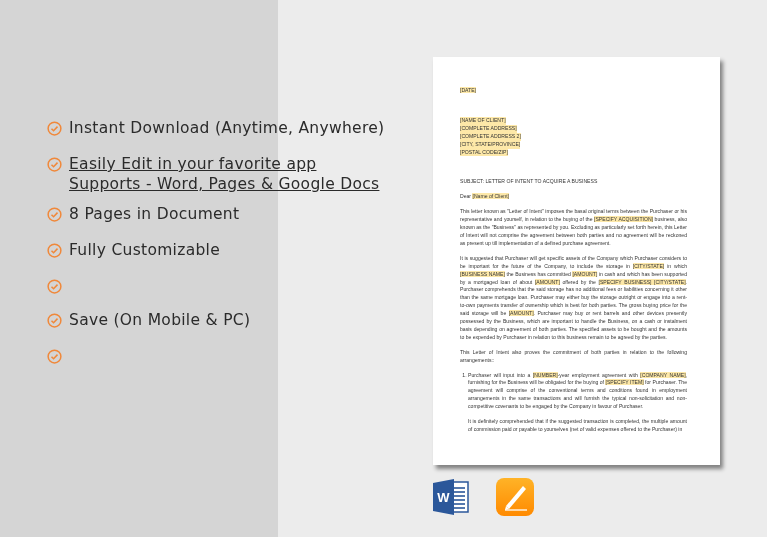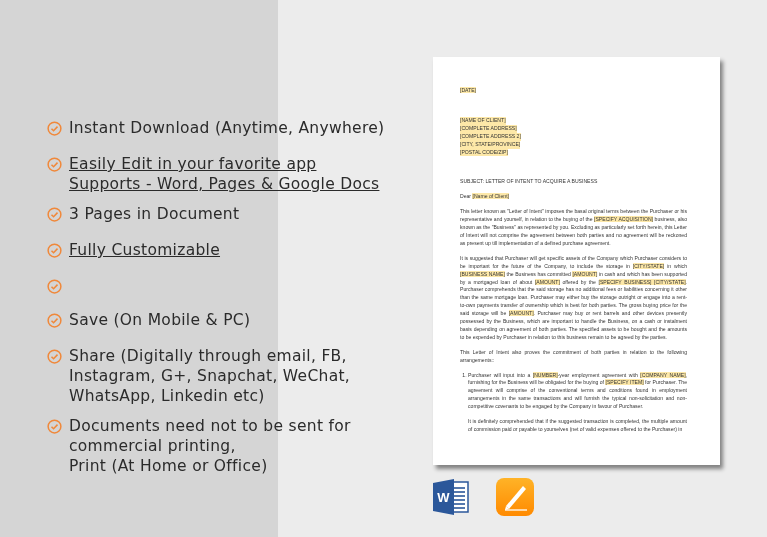--- a/index.html
+++ b/index.html
@@ -39,23 +39,23 @@
         <path d="M4.8 8.2l2.2 2.2 4.2-4.4" fill="none" stroke="#f0883a" stroke-width="1.6"></path>
       </svg>
     <span class="txt">Easily Edit in your favorite app
 Supports - Word, Pages &amp; Google Docs</span>
   </li>
   <li class="feature" style="margin-bottom:16px;">
     <svg class="check" viewBox="0 0 16 16">
         <circle cx="8" cy="8" r="6.8" fill="none" stroke="#f0883a" stroke-width="1.6"></circle>
         <path d="M4.8 8.2l2.2 2.2 4.2-4.4" fill="none" stroke="#f0883a" stroke-width="1.6"></path>
       </svg>
-    <span class="txt">3 Pages in Document</span>
+    <span class="txt">8 Pages in Document</span>
   </li>
-  <li class="feature" style="margin-bottom:16px;text-decoration:underline;">
+  <li class="feature" style="margin-bottom:16px;">
     <svg class="check" viewBox="0 0 16 16">
         <circle cx="8" cy="8" r="6.8" fill="none" stroke="#f0883a" stroke-width="1.6"></circle>
         <path d="M4.8 8.2l2.2 2.2 4.2-4.4" fill="none" stroke="#f0883a" stroke-width="1.6"></path>
       </svg>
     <span class="txt">Fully Customizable</span>
   </li>
   <li class="feature" style="margin-bottom:16px;">
     <svg class="check" viewBox="0 0 16 16">
         <circle cx="8" cy="8" r="6.8" fill="none" stroke="#f0883a" stroke-width="1.6"></circle>
         <path d="M4.8 8.2l2.2 2.2 4.2-4.4" fill="none" stroke="#f0883a" stroke-width="1.6"></path>
@@ -66,32 +66,20 @@
         <circle cx="8" cy="8" r="6.8" fill="none" stroke="#f0883a" stroke-width="1.6"></circle>
         <path d="M4.8 8.2l2.2 2.2 4.2-4.4" fill="none" stroke="#f0883a" stroke-width="1.6"></path>
       </svg>
     <span class="txt">Save (On Mobile &amp; PC)</span>
   </li>
   <li class="feature" style="margin-bottom:10px;">
     <svg class="check" viewBox="0 0 16 16">
         <circle cx="8" cy="8" r="6.8" fill="none" stroke="#f0883a" stroke-width="1.6"></circle>
         <path d="M4.8 8.2l2.2 2.2 4.2-4.4" fill="none" stroke="#f0883a" stroke-width="1.6"></path>
       </svg>
-    <span class="txt">Share (Digitally through email, FB,
-Instagram, G+, Snapchat, WeChat,
-WhatsApp, Linkedin etc)</span>
-  </li>
-  <li class="feature">
-    <svg class="check" viewBox="0 0 16 16">
-        <circle cx="8" cy="8" r="6.8" fill="none" stroke="#f0883a" stroke-width="1.6"></circle>
-        <path d="M4.8 8.2l2.2 2.2 4.2-4.4" fill="none" stroke="#f0883a" stroke-width="1.6"></path>
-      </svg>
-    <span class="txt">Documents need not to be sent for
-commercial printing,
-Print (At Home or Office)</span>
   </li>
 </ul>
 
 <div class="doc">
   <div class="doc-inner">
     <p style="margin-bottom:22px;"><span class="hl">[DATE]</span></p>
     <div class="addr" style="margin-bottom:22px;">
       <div><span class="hl">[NAME OF CLIENT]</span></div>
       <div><span class="hl">[COMPLETE ADDRESS]</span></div>
       <div><span class="hl">[COMPLETE ADDRESS 2]</span></div>

